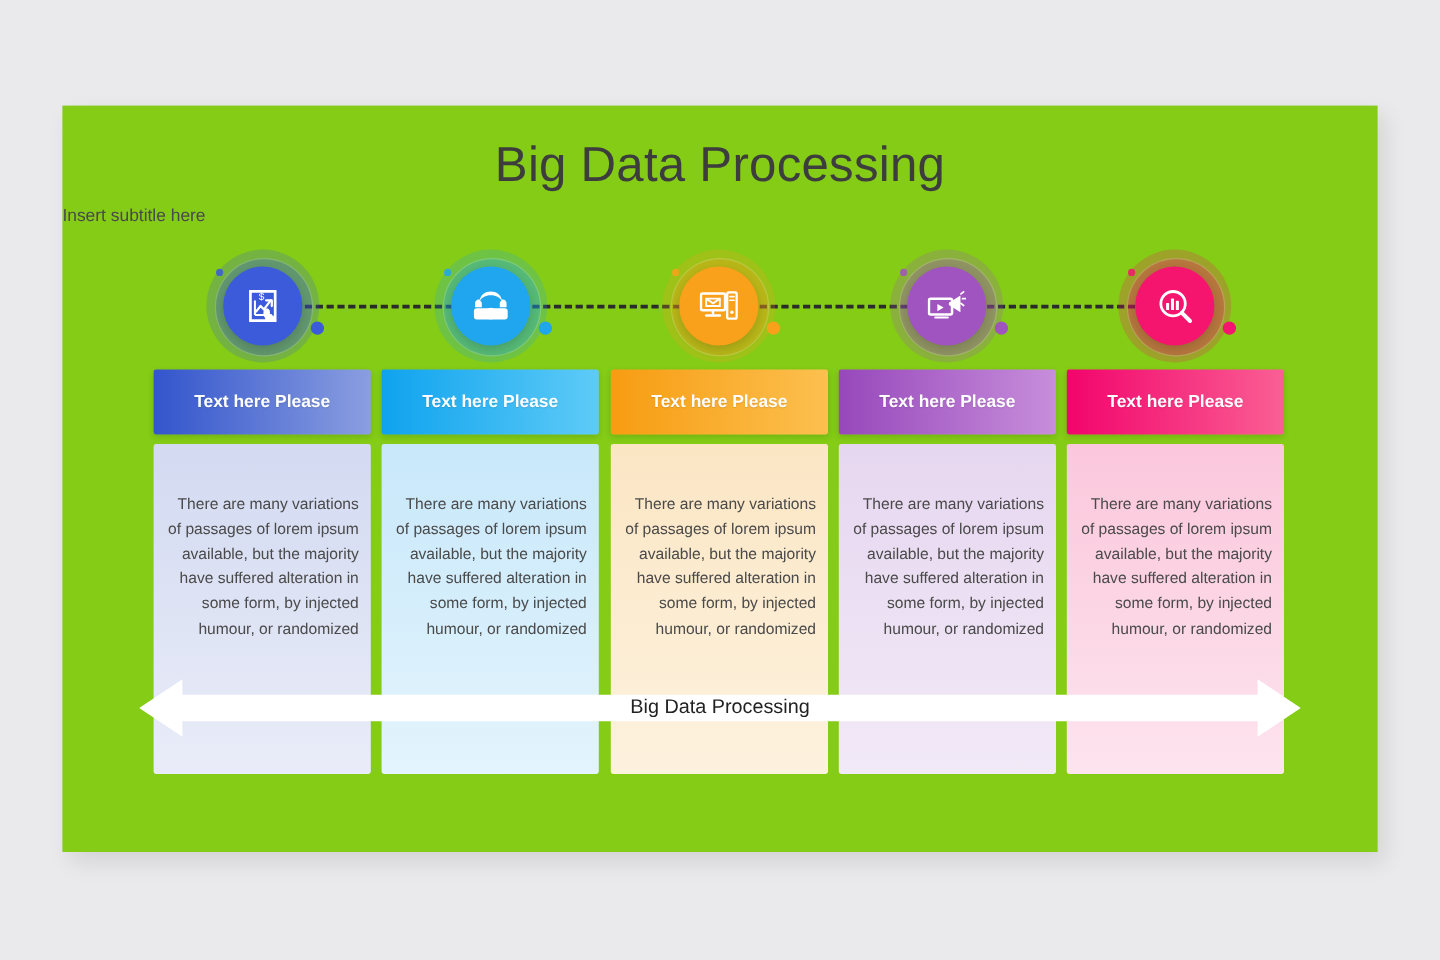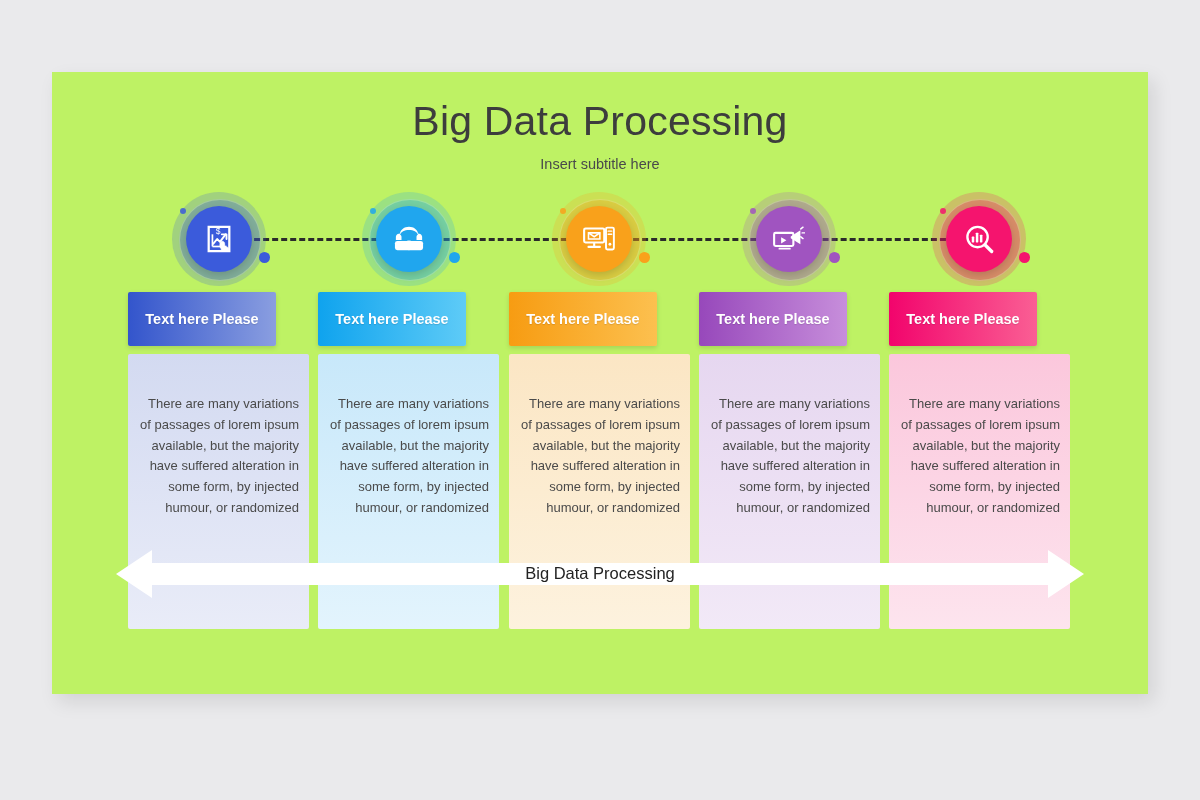--- a/index.html
+++ b/index.html
@@ -9,44 +9,43 @@
   body {
     width: 1200px;
     height: 800px;
     background: #eaeaec;
     font-family: "Liberation Sans", sans-serif;
     overflow: hidden;
   }
   #slide {
     position: absolute;
     left: 52px;
-    top: 72px;
+    top: 88px;
     width: 1096px;
     height: 622px;
-    background: #bef264;
+    background: #84cc16;
     box-shadow: 6px 8px 18px rgba(0,0,0,0.10);
   }
   
   #title {
     position: absolute;
     left: 0;
     top: 26px;
     width: 1096px;
     text-align: center;
     font-size: 41px;
     font-weight: 400;
     color: #3d3d3d;
     letter-spacing: 0.2px;
   }
   #subtitle {
     position: absolute;
     left: 0;
     top: 84px;
     width: 1096px;
-    text-align: center;
     font-size: 14.5px;
     color: #49494b;
   }
   
   #dash-line {
     position: absolute;
     left: 166px;
     top: 166px;
     width: 764px;
     height: 0;
@@ -97,21 +96,21 @@
     left: 8px;
     top: 16px;
     width: 6px; height: 6px;
     border-radius: 50%;
     opacity: 0.85;
   }
   
   .col {
     position: absolute;
     top: 220px;
-    width: 148px;
+    width: 181px;
   }
   .col-head {
     height: 54px;
     border-radius: 2px;
     display: flex;
     align-items: center;
     justify-content: center;
     color: #ffffff;
     font-size: 14.5px;
     font-weight: bold;

